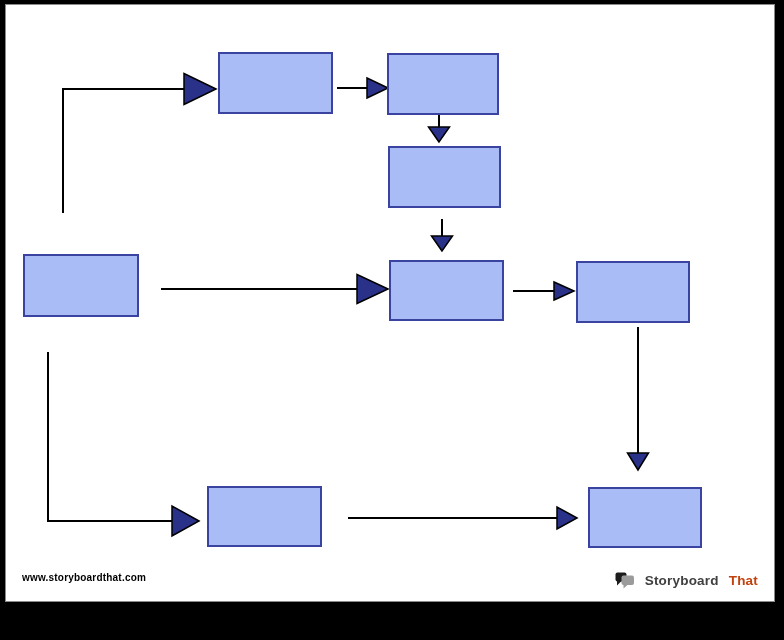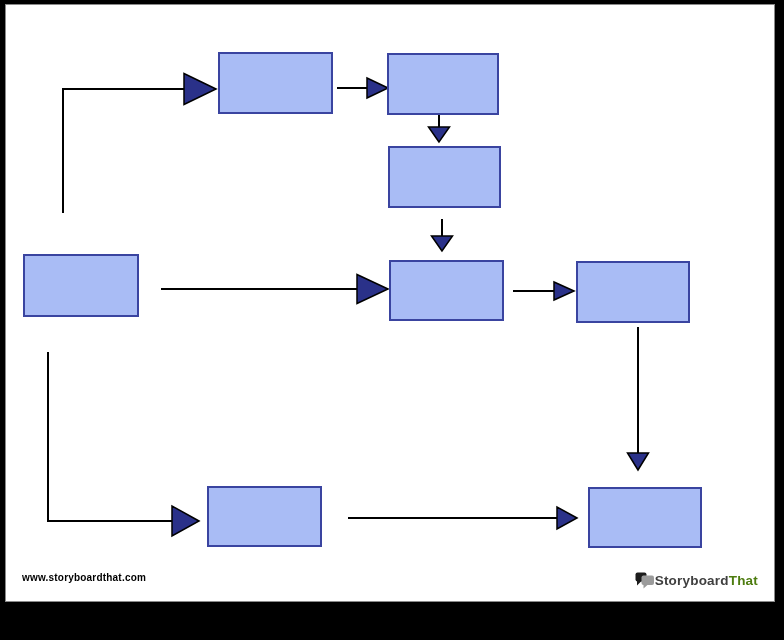--- a/index.html
+++ b/index.html
@@ -39,28 +39,28 @@
     color: #000000;
     letter-spacing: 0.2px;
     white-space: nowrap;
   }
   .logo {
     position: absolute;
     right: 16px;
     top: 566px;
     display: flex;
     align-items: center;
-    gap: 0;
+    gap: 10px;
     font-size: 13.5px;
     font-weight: 600;
     letter-spacing: 0.2px;
     white-space: nowrap;
   }
   .logo .primary { color: #3f3f3f; }
-  .logo .secondary { color: #4d7c0f; }
+  .logo .secondary { color: #c2410c; }
   .logo-icon { display: block; }
 </style>
 </head>
 <body>
 
 <div class="page">
 
   <svg id="diagram" viewBox="6 5 766 594" xmlns="http://www.w3.org/2000/svg">
       <polyline points="63,213 63,89 184,89" fill="none" stroke="#000000" stroke-width="2"></polyline>
       <polygon points="216,89 184,73.5 184,104.5" fill="#2a3189" stroke="#000000" stroke-width="1.5"></polygon>

